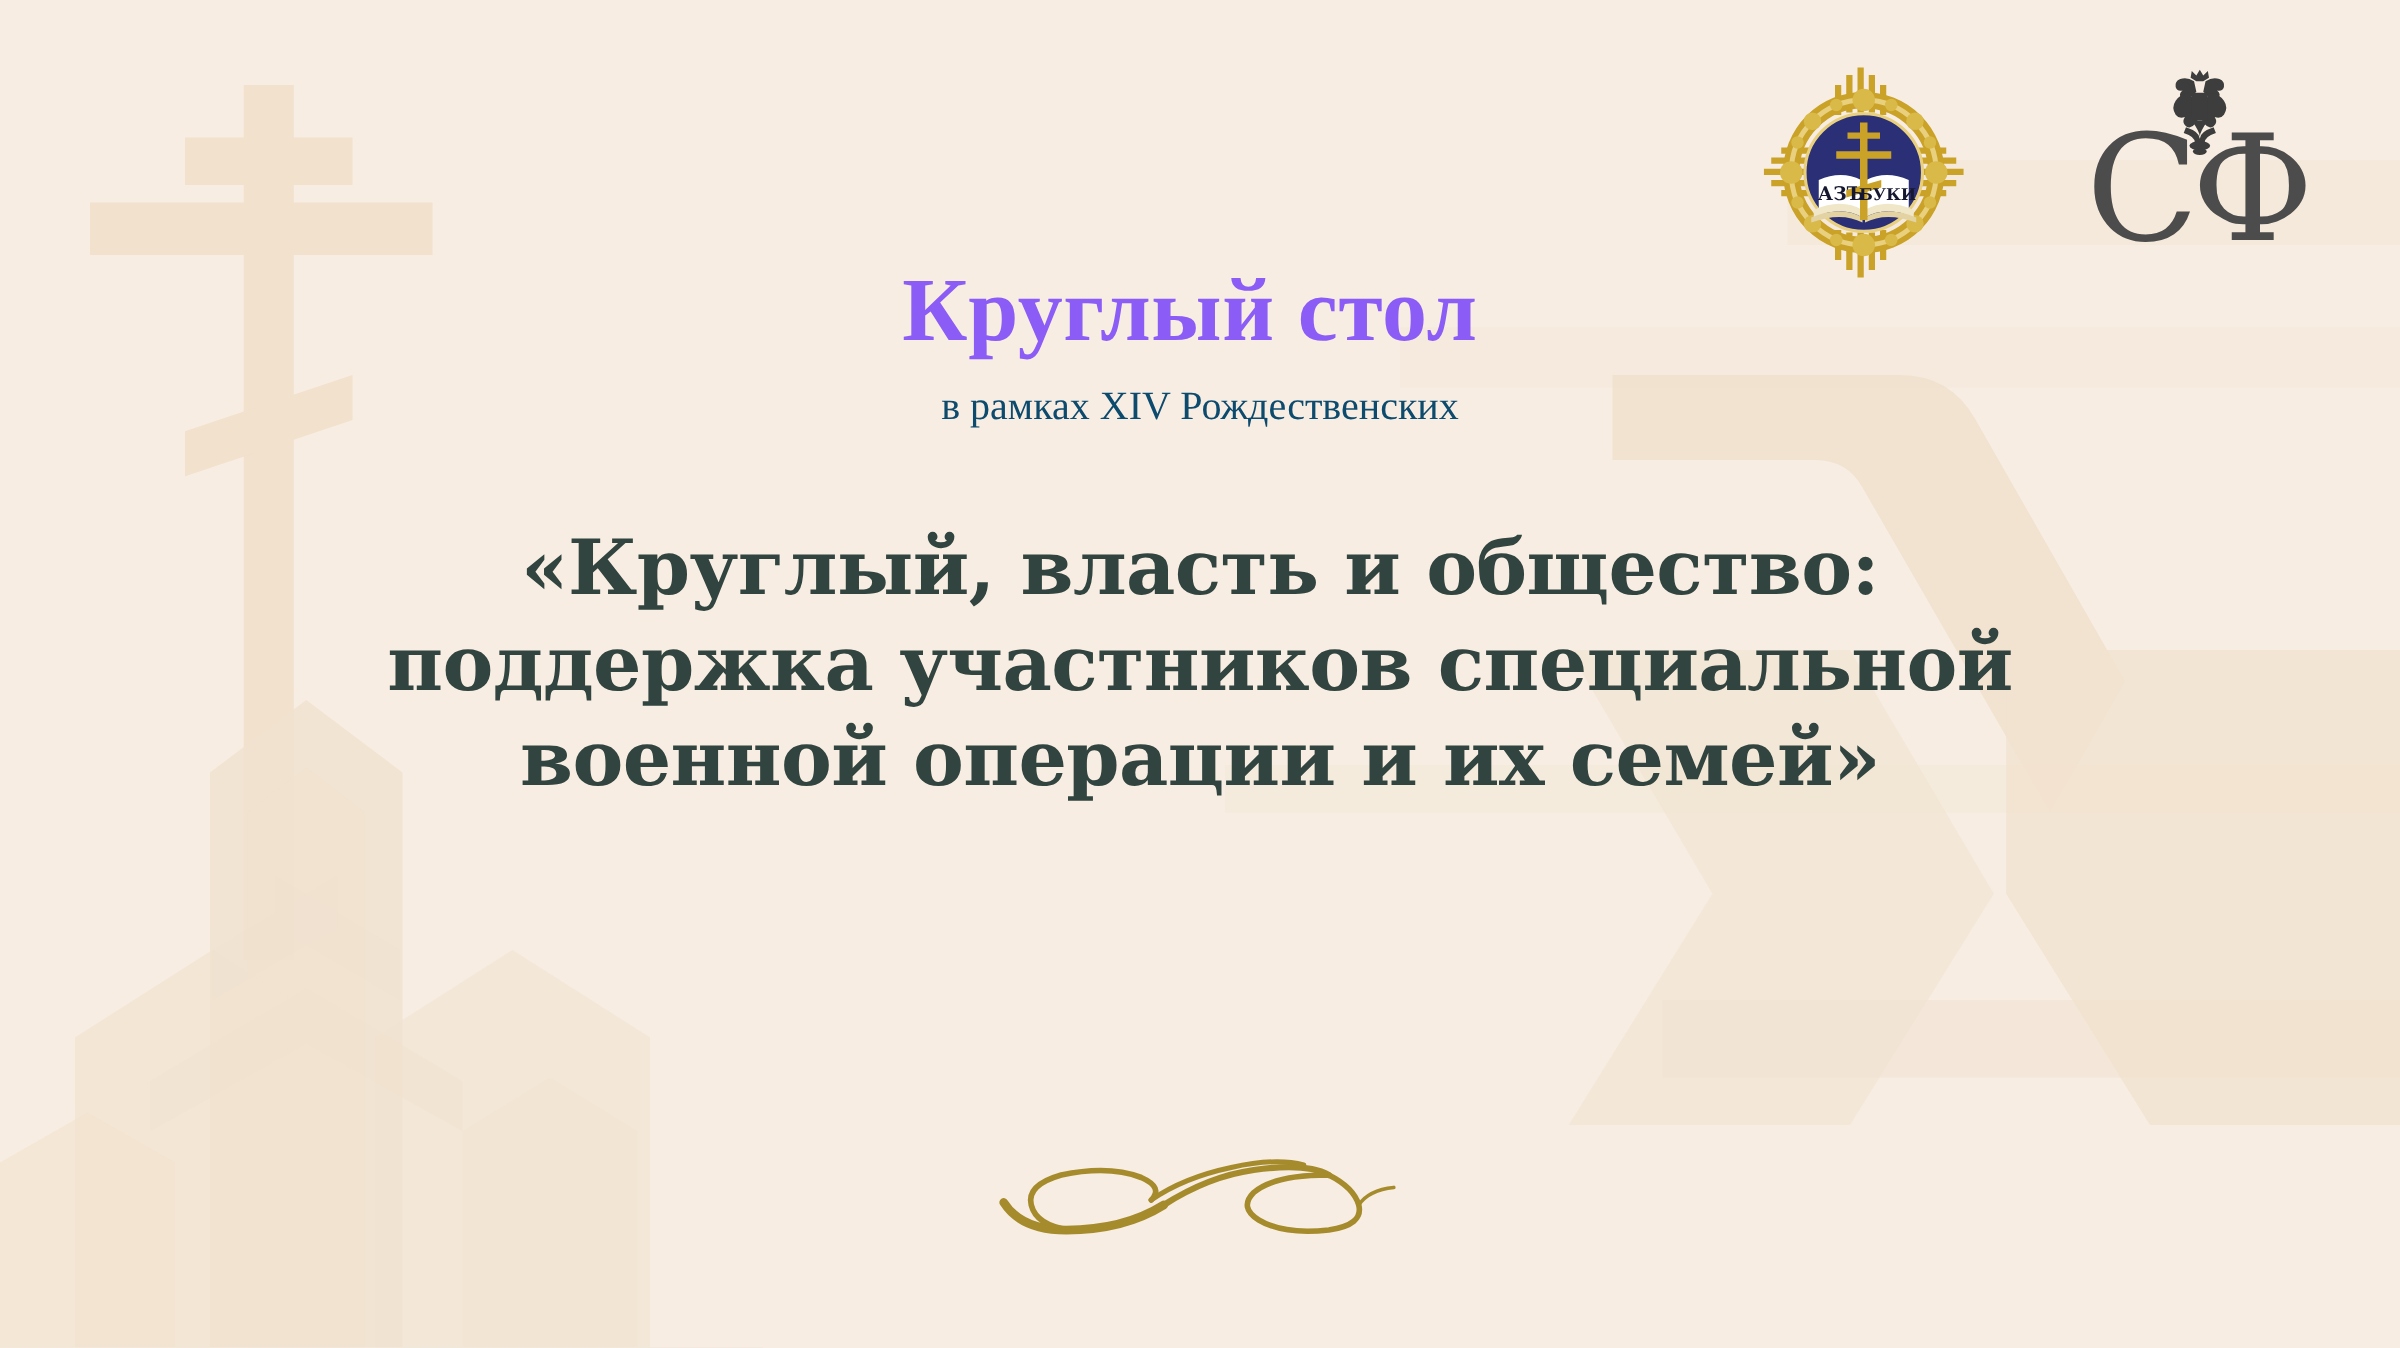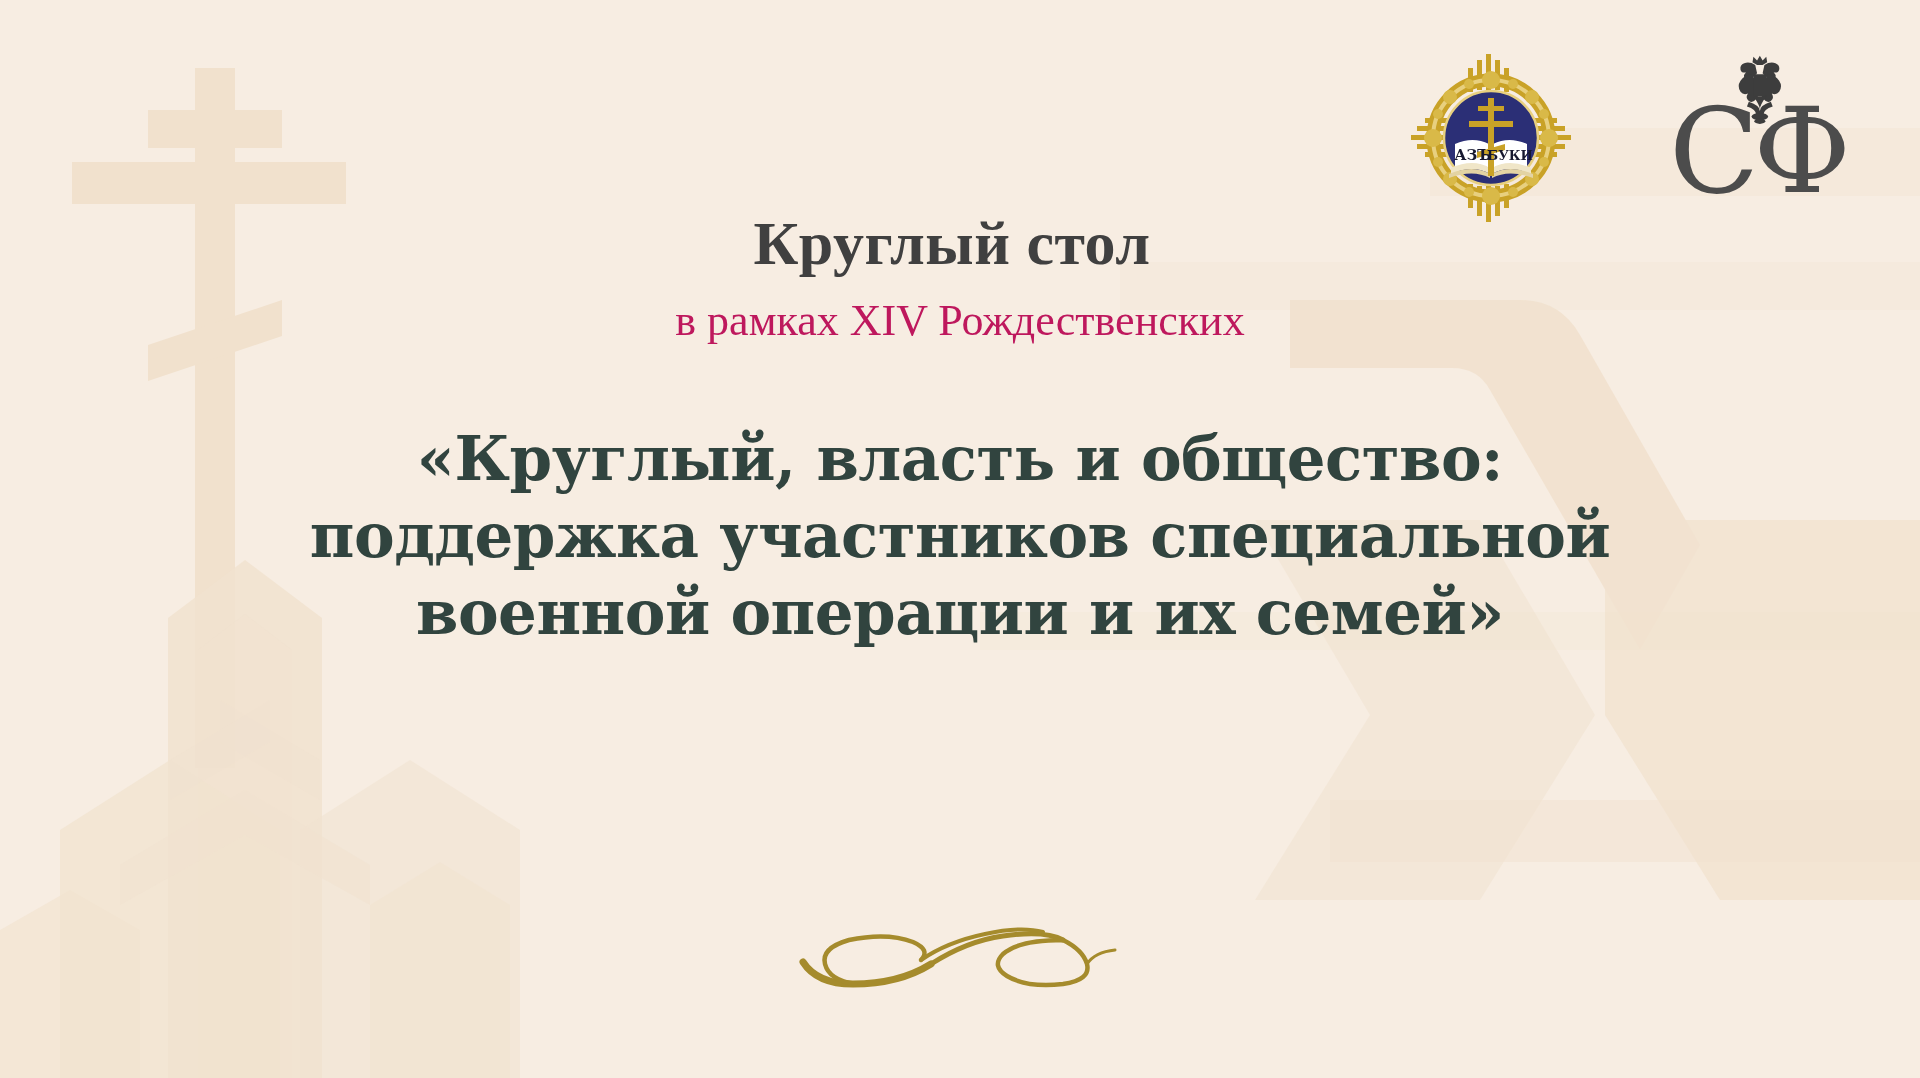--- a/index.html
+++ b/index.html
@@ -60,33 +60,33 @@
     position: absolute;
     left: 0;
     right: 0;
     top: 210px;
     text-align: center;
   }
 
   .kicker {
     font-family: "Liberation Serif", "DejaVu Serif", serif;
     font-weight: bold;
-    font-size: 62px;
+    font-size: 72px;
     line-height: 1.08;
-    color: #404040;
+    color: #8b5cf6;
     letter-spacing: 0.5px;
     margin: 0 16px 16px 0;
   }
 
   .subtitle {
     font-family: "Liberation Serif", "DejaVu Serif", serif;
     font-weight: normal;
-    font-size: 44px;
+    font-size: 32px;
     line-height: 1.28;
-    color: #be185d;
+    color: #0c4a6e;
     margin: 0;
     padding: 0 380px;
     text-align: center;
   }
   .subtitle .ln { display: block; }
 
   .maintitle {
     margin: 72px 0 0 0;
     font-family: "DejaVu Serif", "Liberation Serif", serif;
     font-weight: bold;

